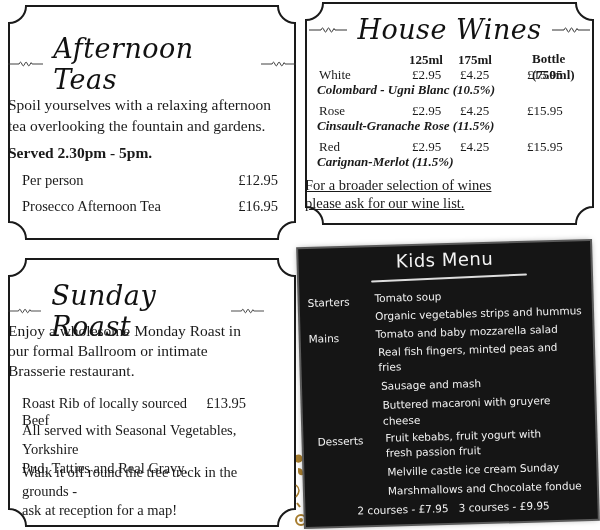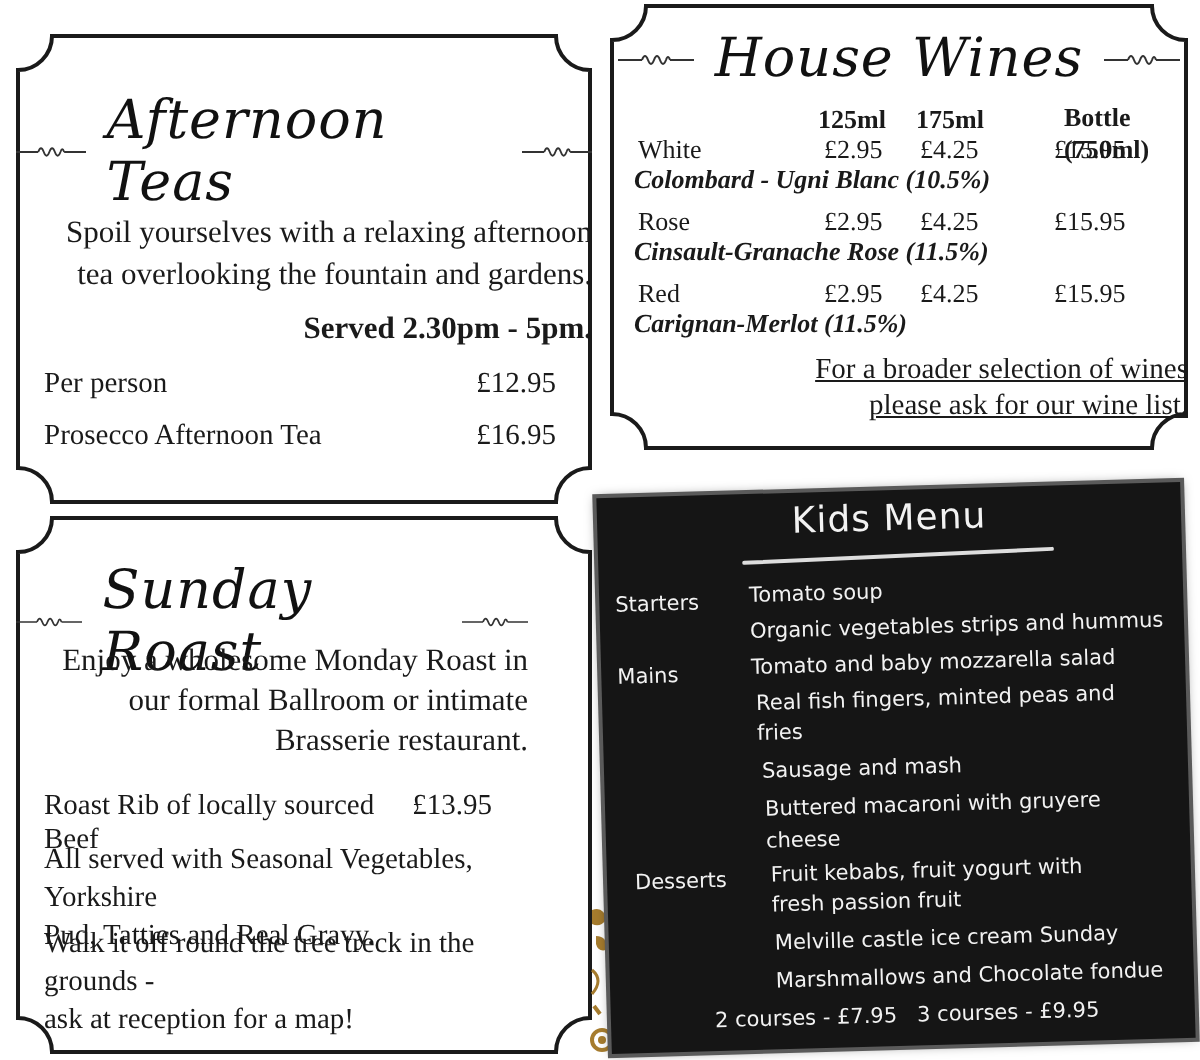--- a/index.html
+++ b/index.html
@@ -2,40 +2,40 @@
 <html><head>
 <meta charset="utf-8">
 <style>
   html,body{margin:0;padding:0;}
   body{width:600px;height:530px;background:#ffffff;position:relative;overflow:hidden;font-family:"Liberation Serif",serif;color:#1a1a1a;}
   .panel{position:absolute;}
   .panel svg.frame{position:absolute;left:0;top:0;}
   .title-row{position:absolute;left:0;right:0;display:flex;align-items:center;justify-content:center;gap:10px;}
   .flourish{display:inline-block;width:38px;height:10px;}
   .script-title{font-family:"DejaVu Serif",serif;font-style:italic;font-size:27px;letter-spacing:0.5px;color:#111;}
-  .center-text{position:absolute;left:0;right:0;text-align:right;font-size:15.5px;line-height:21px;}
+  .center-text{position:absolute;left:0;right:0;text-align:left;font-size:15.5px;line-height:21px;}
   .price-row{position:absolute;left:14px;right:18px;display:flex;justify-content:space-between;font-size:14.5px;}
   .para{position:absolute;left:14px;right:14px;font-size:14.5px;line-height:19px;}
   
   .wine-head{position:absolute;font-weight:bold;font-size:13px;}
   .wine-cell{position:absolute;font-size:13px;}
   .wine-name{position:absolute;left:12px;font-size:13px;font-weight:bold;font-style:italic;}
   
   .chalk{position:absolute;left:302px;top:245px;width:292px;height:278px;background:#151515;transform:rotate(-1.6deg);transform-origin:center;box-shadow:0 0 0 2px #5a5a5a, 0 0 6px rgba(0,0,0,0.5);font-family:"DejaVu Sans",sans-serif;color:#f2f2f2;}
   .chalk .k-title{position:absolute;left:0;right:0;top:4px;text-align:center;font-size:18px;letter-spacing:0.5px;}
   .chalk .k-line{position:absolute;left:72px;top:32px;width:156px;height:2px;background:#ddd;border-radius:2px;transform:rotate(-1deg);}
   .chalk .k-cat{position:absolute;font-size:10.5px;}
   .chalk .k-item{position:absolute;left:75px;font-size:10.5px;line-height:15px;width:215px;}
   .chalk .k-price{position:absolute;left:52px;font-size:10.5px;}
   .ornament{position:absolute;}
 </style>
 </head>
 <body>
 
-<div class="panel" style="left:8px;top:17px;width:288px;height:177px;">
+<div class="panel" style="left:8px;top:5px;width:288px;height:177px;">
   <svg class="frame" width="288" height="235" viewBox="0 0 288 235">
     <path d="M18 1 H270 A17 17 0 0 0 287 18 V217 A17 17 0 0 0 270 234 H18 A17 17 0 0 0 1 217 V18 A17 17 0 0 0 18 1 Z" fill="#fff" stroke="#1a1a1a" stroke-width="2"></path>
   </svg>
   <div class="title-row" style="top:28px;">
     <svg class="flourish" viewBox="0 0 38 10">
         <path d="M0 5 H12 M26 5 H38" stroke="#333" stroke-width="1"></path>
         <path d="M12 5 q1.5 -4 3 0 q1.5 4 3 0 q1.5 -4 3 0 q1.5 4 3 0 q1 -3 2 0" fill="none" stroke="#333" stroke-width="1"></path>
       </svg>
     <span class="script-title">Afternoon Teas</span>
     <svg class="flourish" viewBox="0 0 38 10">

